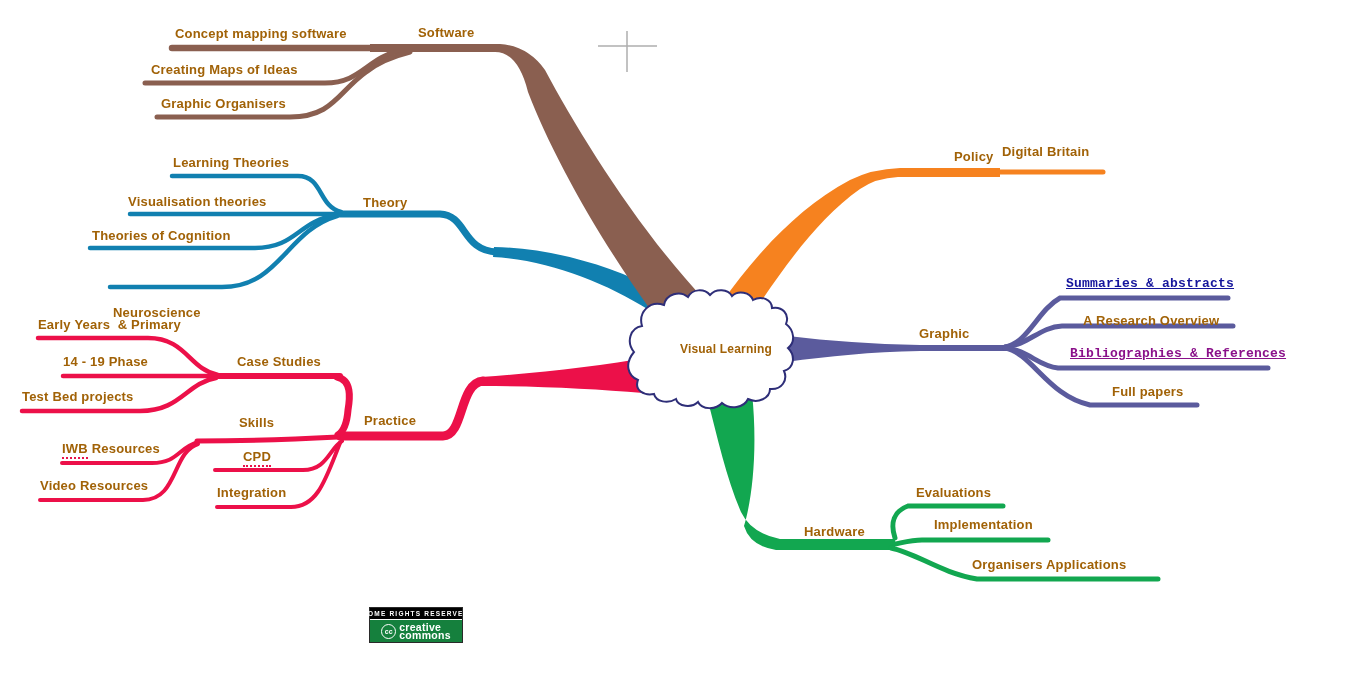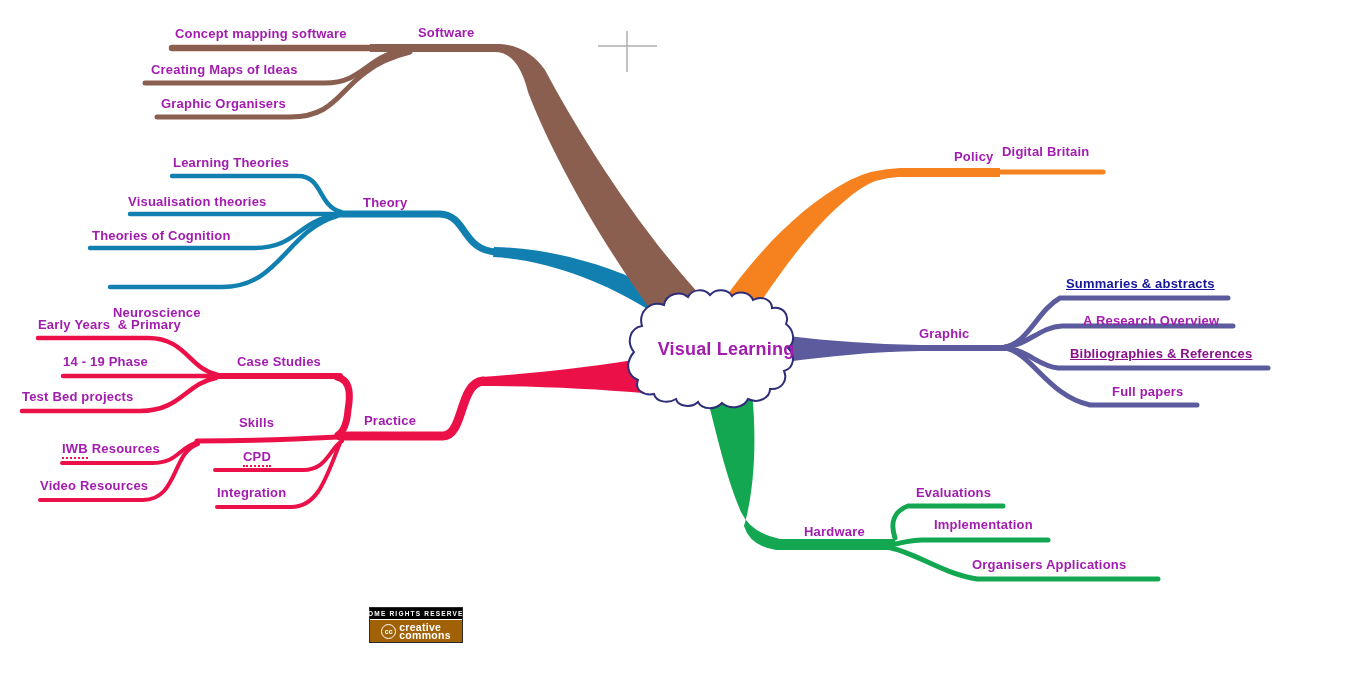--- a/index.html
+++ b/index.html
@@ -1,23 +1,23 @@
 <!DOCTYPE html>
 <html><head>
 <meta charset="utf-8">
 <style>
   html,body{margin:0;padding:0;background:#ffffff;}
   #stage{position:relative;width:1365px;height:690px;background:#ffffff;overflow:hidden;
          font-family:"Liberation Sans",sans-serif;}
   #branches{position:absolute;left:0;top:0;}
-  .label{position:absolute;font-weight:bold;font-size:13px;color:#a21caf;
+  .label{position:absolute;font-weight:bold;font-size:13px;color:#a16207;
          white-space:pre;letter-spacing:.2px;line-height:14px;}
-  .label.link{text-decoration:underline;}
+  .label.link{text-decoration:underline;font-family:Liberation Mono, monospace;}
   .dotted{border-bottom:2px dotted #e8134b;padding-bottom:1px;}
-  .central{width:188px;text-align:center;font-size:18px;}
+  .central{width:188px;text-align:center;font-size:12px;}
   
   .cc-badge{position:absolute;left:369px;top:607px;width:94px;cursor:pointer;
             border:1px solid #2a2a2a;box-sizing:border-box;}
   .cc-top{height:11px;display:flex;align-items:center;justify-content:center;
           color:#ffffff;font-size:6.5px;font-weight:bold;letter-spacing:1.2px;
           border-bottom:1px solid #ffffff;white-space:nowrap;}
   .cc-body{height:22px;display:flex;align-items:center;justify-content:center;gap:3px;
            color:#ffffff;}
   .cc-circle{width:13px;height:13px;border:1.5px solid #ffffff;border-radius:50%;
              display:flex;align-items:center;justify-content:center;
@@ -142,21 +142,21 @@
   <div class="label link" style="left: 1070px; top: 347px; color: rgb(138, 16, 138);">Bibliographies &amp; References</div>
   <div class="label" style="left:1112px;top:385px;">Full papers</div>
 
   <div class="label" style="left:804px;top:525px;">Hardware</div>
   <div class="label" style="left:916px;top:486px;">Evaluations</div>
   <div class="label" style="left:934px;top:518px;">Implementation</div>
   <div class="label" style="left:972px;top:558px;">Organisers Applications</div>
 
   <div class="cc-badge">
     <div class="cc-top" style="background: rgb(0, 0, 0);">SOME RIGHTS RESERVED</div>
-    <div class="cc-body" style="background: #a16207;">
+    <div class="cc-body" style="background: #15803d;">
       <span class="cc-circle">cc</span>
       <span class="cc-words">
         <span>creative</span>
         <span>commons</span>
       </span>
     </div>
   </div>
 
 </div>
 

